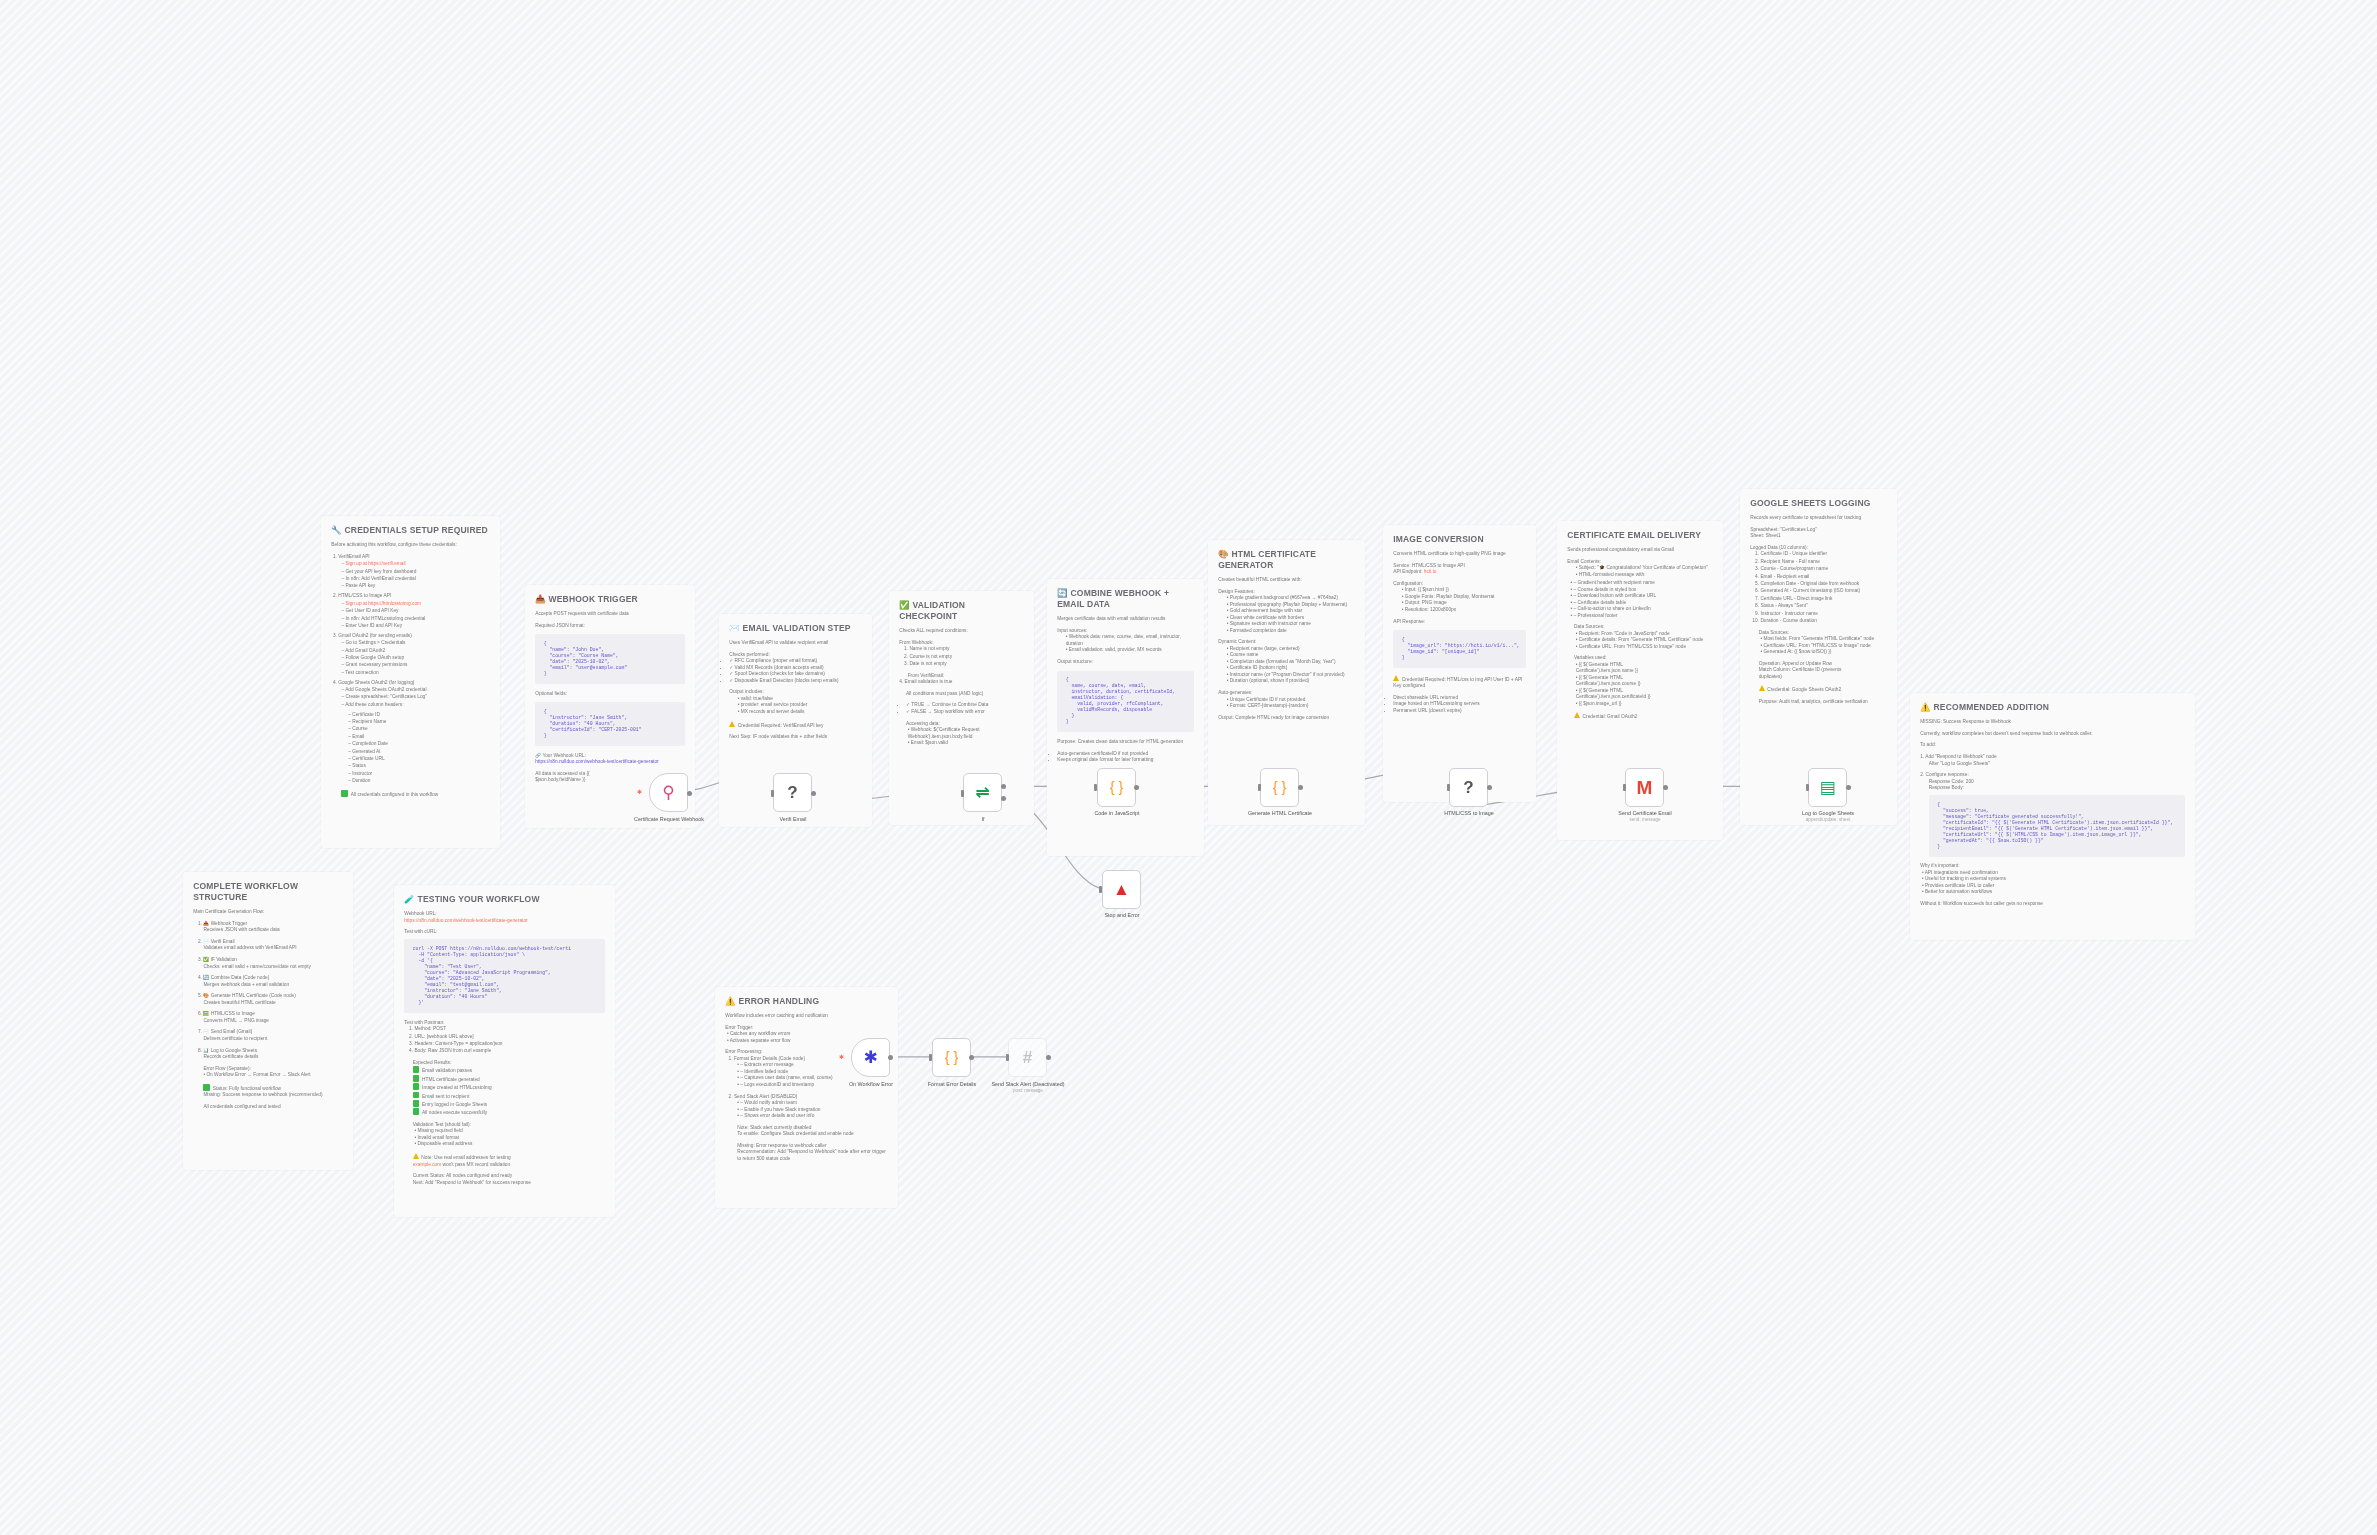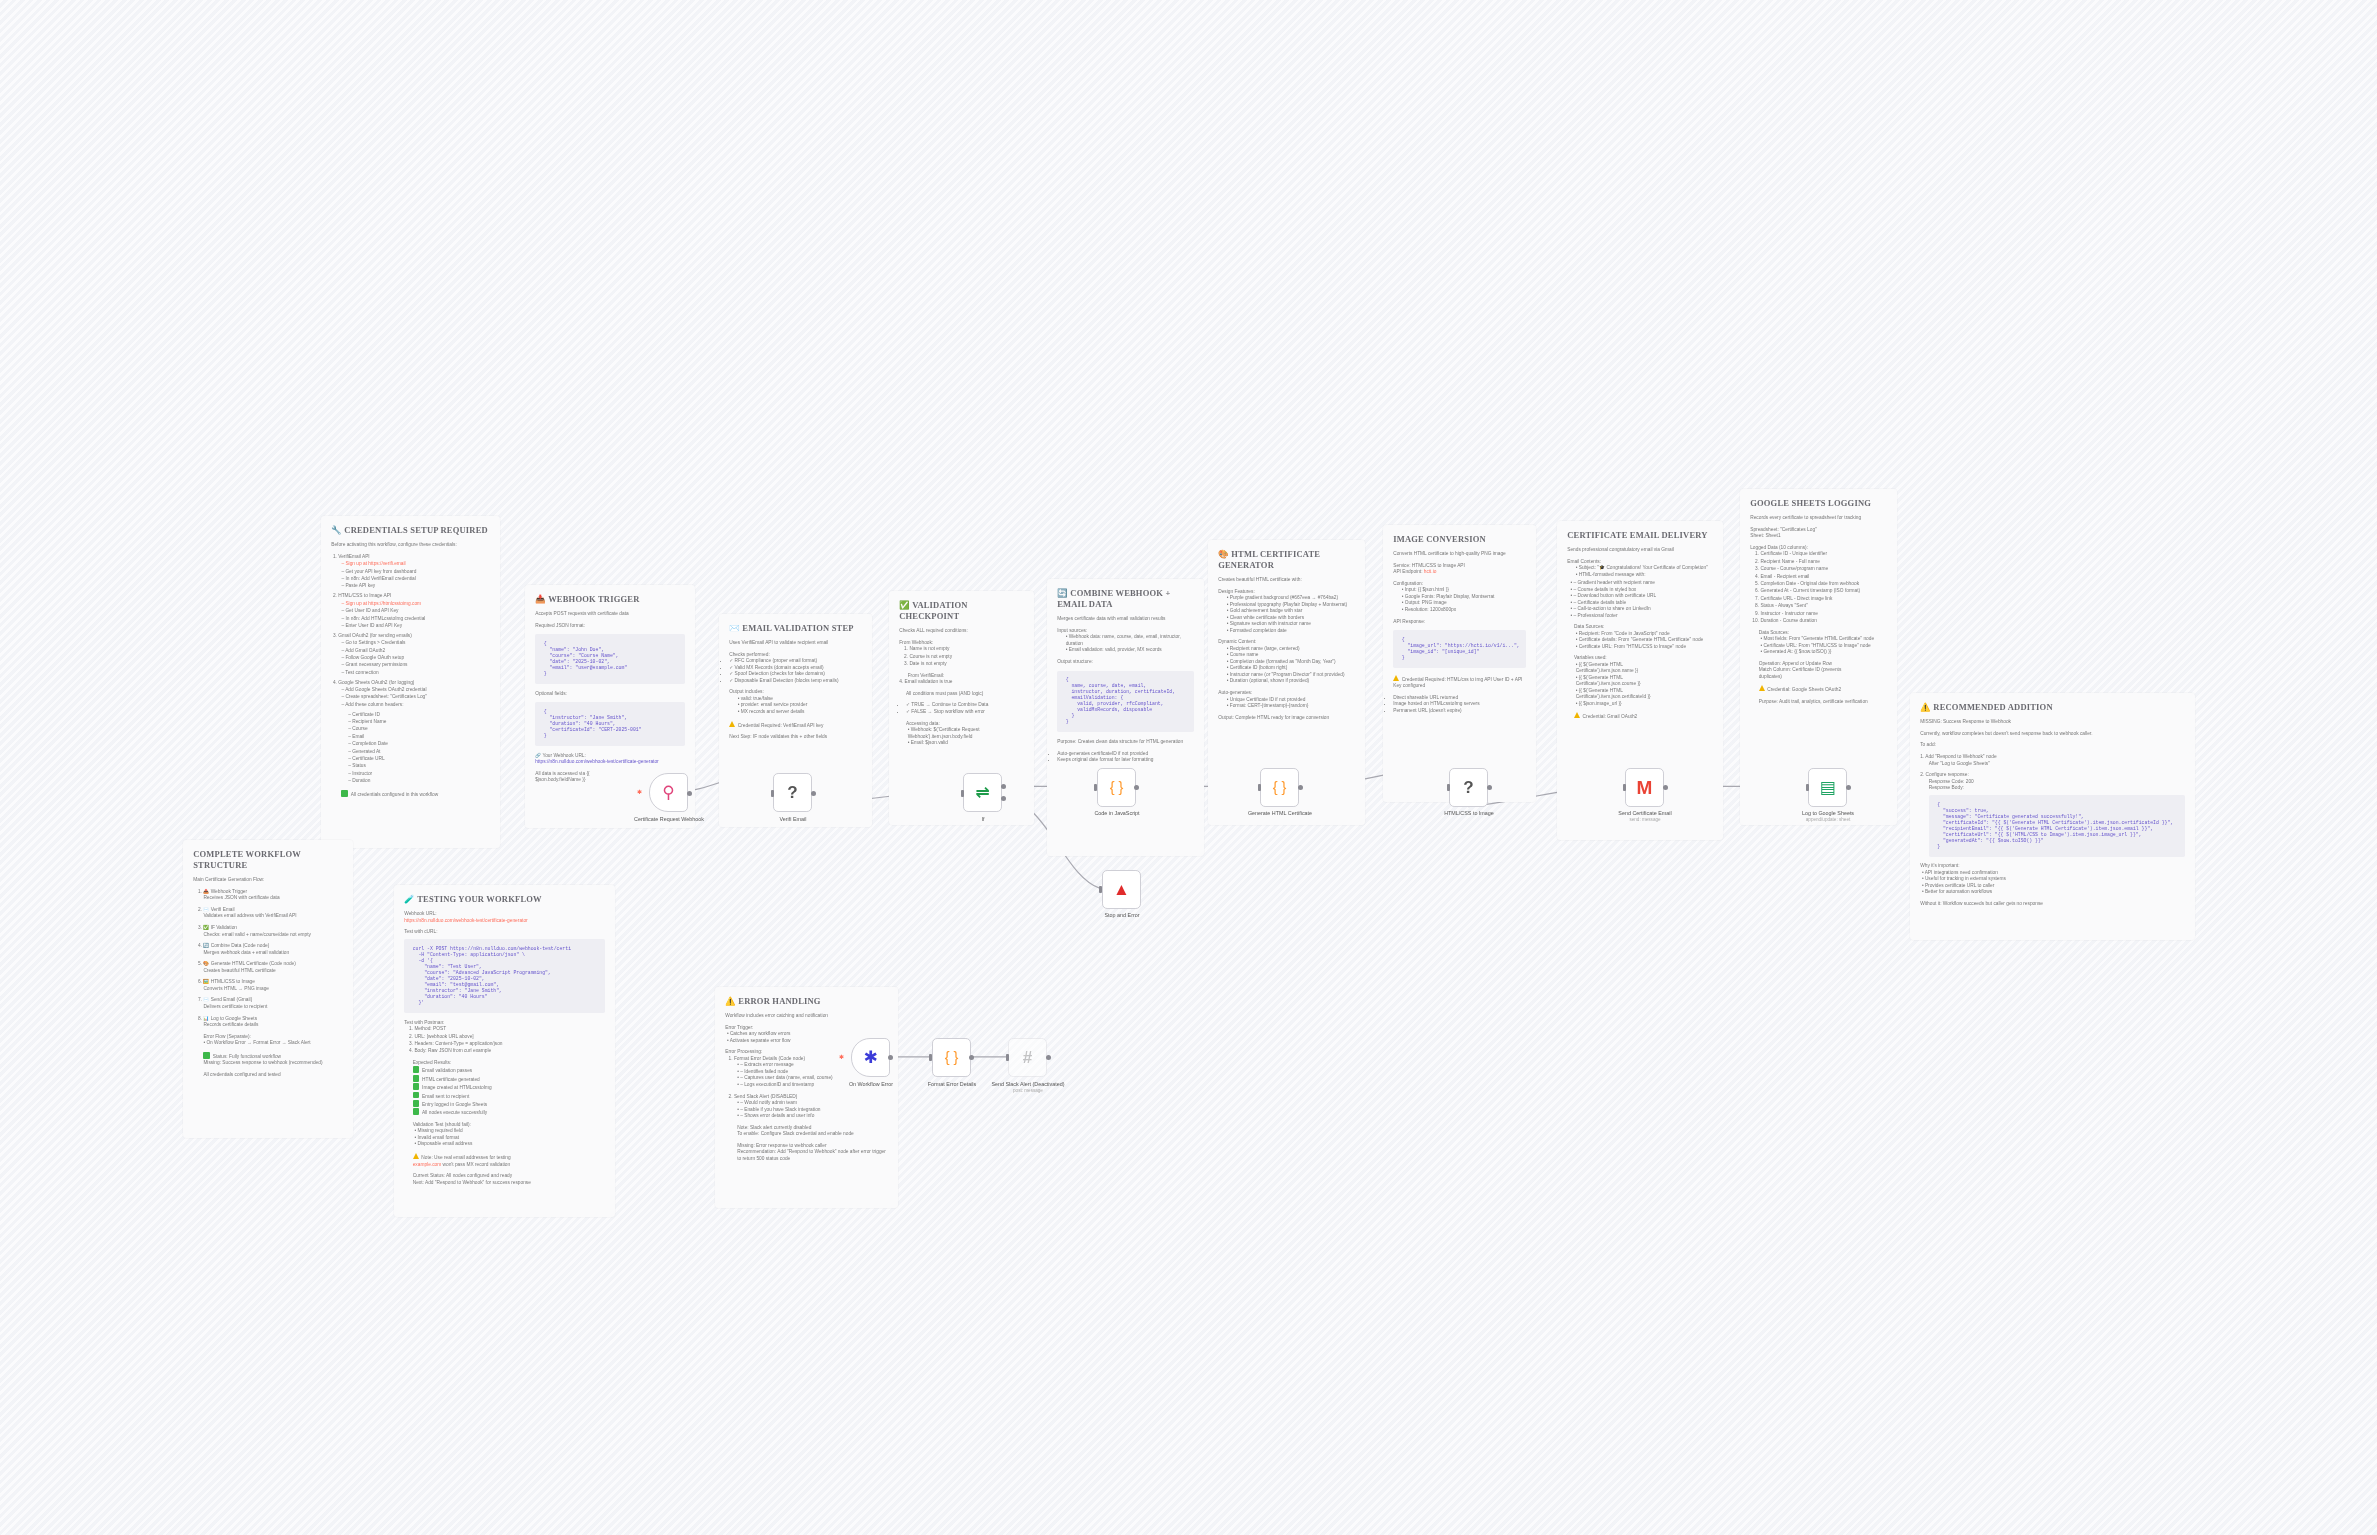--- a/index.html
+++ b/index.html
@@ -13,21 +13,21 @@
   #canvas { position:absolute; left:0; top:0; width:2377px; height:1536px; }
   #edges { position:absolute; left:0; top:0; width:2377px; height:1536px; pointer-events:none; }
   .sticky {
     position:absolute; background:#fafafb; border-radius:3.4px;
     box-shadow:0 0 0 0.9px rgba(0,0,0,0.02);
     padding:8.5px 10.2px; box-sizing:border-box; overflow:hidden;
     font-size:4.8px; line-height:6.5px; color:#777;
   }
   .sticky h3 {
     margin:0 0 6.8px 0; font-size:8.5px; line-height:11px; font-weight:700;
-    letter-spacing:0.2px; color:#6a6a70; text-transform:uppercase;font-family:Liberation Serif, serif;
+    letter-spacing:0.2px; color:#6a6a70; text-transform:uppercase;
   }
   .sticky p { margin:0 0 5.1px 0; }
   .sticky ul { margin:0 0 5.1px 0; padding-left:8.5px; list-style:none; }
   .sticky ul li::before { content:"• "; }
   .sticky ol { margin:0 0 5.1px 0; padding-left:10.2px; }
   .sticky ol li { margin-bottom:0.9px; }
   .sticky ol ul { margin:0.9px 0 3.4px 0; padding-left:8.5px; }
   .sticky ol ul li::before { content:"– "; }
   .sticky .link { color:#ff6d5a; }
   .sticky pre {
@@ -341,21 +341,21 @@
 }</pre>
         <div>Why it's important:</div>
         <ul style="padding-left: 1.7px;">
           <li>API integrations need confirmation</li>
           <li>Useful for tracking in external systems</li>
           <li>Provides certificate URL to caller</li>
           <li>Better for automation workflows</li>
         </ul>
         <p>Without it: Workflow succeeds but caller gets no response</p>
       </div>
-      <div class="sticky" style="left: 183px; top: 840px; width: 170px; height: 298px;">
+      <div class="sticky" style="left: 183px; top: 872px; width: 170px; height: 298px;">
         <h3>Complete Workflow Structure</h3>
         <p>Main Certificate Generation Flow:</p>
         <ol>
           <li style="margin-bottom: 5.1px;">
             <div>📥 Webhook Trigger</div>
             <div>Receives JSON with certificate data</div>
           </li>
           <li style="margin-bottom: 5.1px;">
             <div>✉️ Verifi Email</div>
             <div>Validates email address with VerifiEmail API</div>

